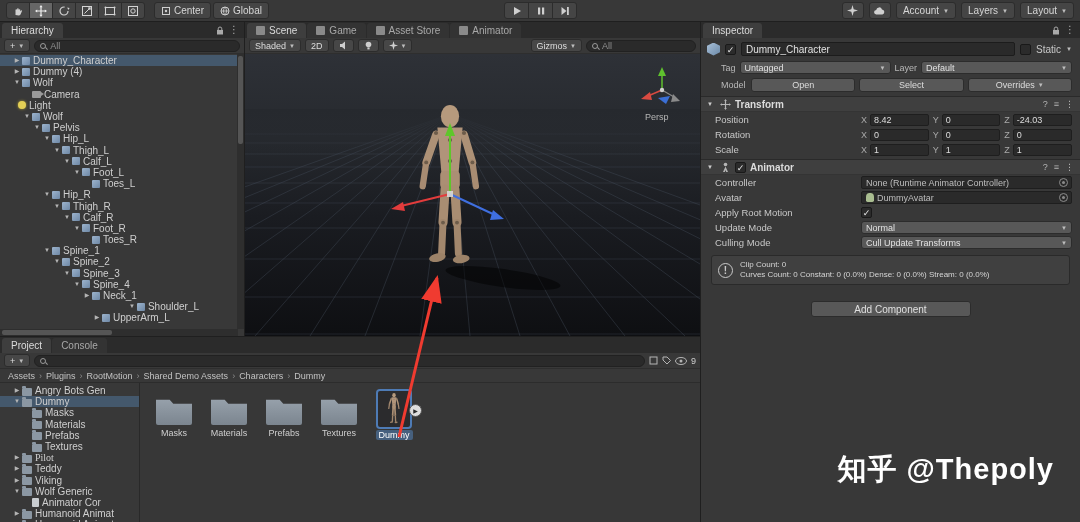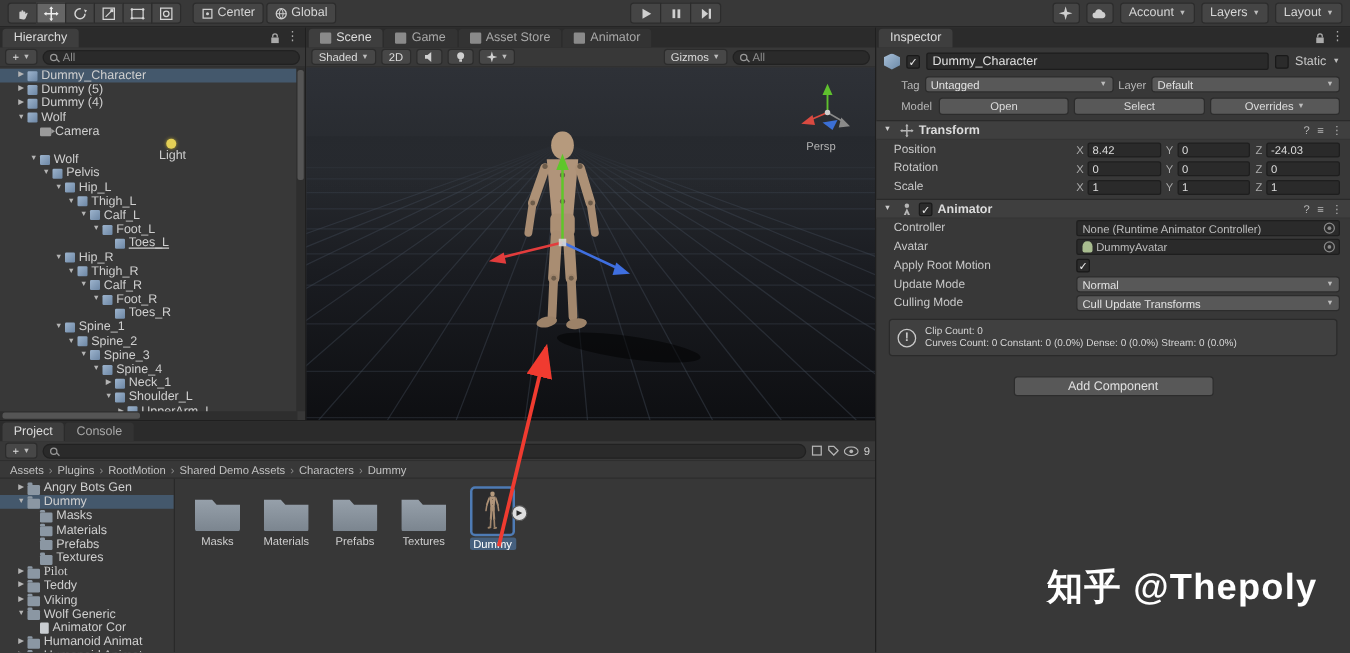--- a/index.html
+++ b/index.html
@@ -250,38 +250,33 @@
   </div>
   <div class="tree" id="hierarchy-tree">
       <div class="trow sel" style="padding-left: 12px;">
         <span class="arr">▶</span>
         <span class="ticon cube"></span>
         <span class="tlabel">Dummy_Character</span>
       </div>
       <div class="trow" style="padding-left: 12px;">
         <span class="arr">▶</span>
         <span class="ticon cube"></span>
-        <span class="tlabel">Dummy (5)</span>
-      </div>
-      <div class="trow" style="padding-left: 12px;">
-        <span class="arr">▶</span>
-        <span class="ticon cube"></span>
         <span class="tlabel">Dummy (4)</span>
       </div>
       <div class="trow" style="padding-left: 12px;">
         <span class="arr">▼</span>
         <span class="ticon cube"></span>
         <span class="tlabel">Wolf</span>
       </div>
       <div class="trow" style="padding-left: 22px;">
         <span class="arr"></span>
         <span class="ticon camera"></span>
         <span class="tlabel">Camera</span>
       </div>
-      <div class="trow" style="padding-left: 32px; flex-direction: column;">
+      <div class="trow" style="padding-left: 8px;">
         <span class="arr"></span>
         <span class="ticon light"></span>
         <span class="tlabel">Light</span>
       </div>
       <div class="trow" style="padding-left: 22px;">
         <span class="arr">▼</span>
         <span class="ticon cube"></span>
         <span class="tlabel">Wolf</span>
       </div>
       <div class="trow" style="padding-left: 32px;">
@@ -302,48 +297,48 @@
       <div class="trow" style="padding-left: 62px;">
         <span class="arr">▼</span>
         <span class="ticon cube"></span>
         <span class="tlabel">Calf_L</span>
       </div>
       <div class="trow" style="padding-left: 72px;">
         <span class="arr">▼</span>
         <span class="ticon cube"></span>
         <span class="tlabel">Foot_L</span>
       </div>
-      <div class="trow" style="padding-left: 82px; text-decoration: underline;">
-        <span class="arr"></span>
-        <span class="ticon cube"></span>
-        <span class="tlabel">Toes_L</span>
-      </div>
-      <div class="trow" style="padding-left: 42px;">
-        <span class="arr">▼</span>
-        <span class="ticon cube"></span>
-        <span class="tlabel">Hip_R</span>
-      </div>
-      <div class="trow" style="padding-left: 52px;">
-        <span class="arr">▼</span>
-        <span class="ticon cube"></span>
-        <span class="tlabel">Thigh_R</span>
-      </div>
-      <div class="trow" style="padding-left: 62px;">
-        <span class="arr">▼</span>
-        <span class="ticon cube"></span>
-        <span class="tlabel">Calf_R</span>
-      </div>
-      <div class="trow" style="padding-left: 72px;">
-        <span class="arr">▼</span>
-        <span class="ticon cube"></span>
-        <span class="tlabel">Foot_R</span>
-      </div>
       <div class="trow" style="padding-left: 82px;">
         <span class="arr"></span>
         <span class="ticon cube"></span>
+        <span class="tlabel">Toes_L</span>
+      </div>
+      <div class="trow" style="padding-left: 42px;">
+        <span class="arr">▼</span>
+        <span class="ticon cube"></span>
+        <span class="tlabel">Hip_R</span>
+      </div>
+      <div class="trow" style="padding-left: 52px;">
+        <span class="arr">▼</span>
+        <span class="ticon cube"></span>
+        <span class="tlabel">Thigh_R</span>
+      </div>
+      <div class="trow" style="padding-left: 62px;">
+        <span class="arr">▼</span>
+        <span class="ticon cube"></span>
+        <span class="tlabel">Calf_R</span>
+      </div>
+      <div class="trow" style="padding-left: 72px;">
+        <span class="arr">▼</span>
+        <span class="ticon cube"></span>
+        <span class="tlabel">Foot_R</span>
+      </div>
+      <div class="trow" style="padding-left: 82px;">
+        <span class="arr"></span>
+        <span class="ticon cube"></span>
         <span class="tlabel">Toes_R</span>
       </div>
       <div class="trow" style="padding-left: 42px;">
         <span class="arr">▼</span>
         <span class="ticon cube"></span>
         <span class="tlabel">Spine_1</span>
       </div>
       <div class="trow" style="padding-left: 52px;">
         <span class="arr">▼</span>
         <span class="ticon cube"></span>
@@ -357,21 +352,21 @@
       <div class="trow" style="padding-left: 72px;">
         <span class="arr">▼</span>
         <span class="ticon cube"></span>
         <span class="tlabel">Spine_4</span>
       </div>
       <div class="trow" style="padding-left: 82px;">
         <span class="arr">▶</span>
         <span class="ticon cube"></span>
         <span class="tlabel">Neck_1</span>
       </div>
-      <div class="trow" style="padding-left: 82px;">
+      <div class="trow" style="padding-left: 82px; justify-content: center;">
         <span class="arr">▼</span>
         <span class="ticon cube"></span>
         <span class="tlabel">Shoulder_L</span>
       </div>
       <div class="trow" style="padding-left: 92px;">
         <span class="arr">▶</span>
         <span class="ticon cube"></span>
         <span class="tlabel">UpperArm_L</span>
       </div>
     </div>

